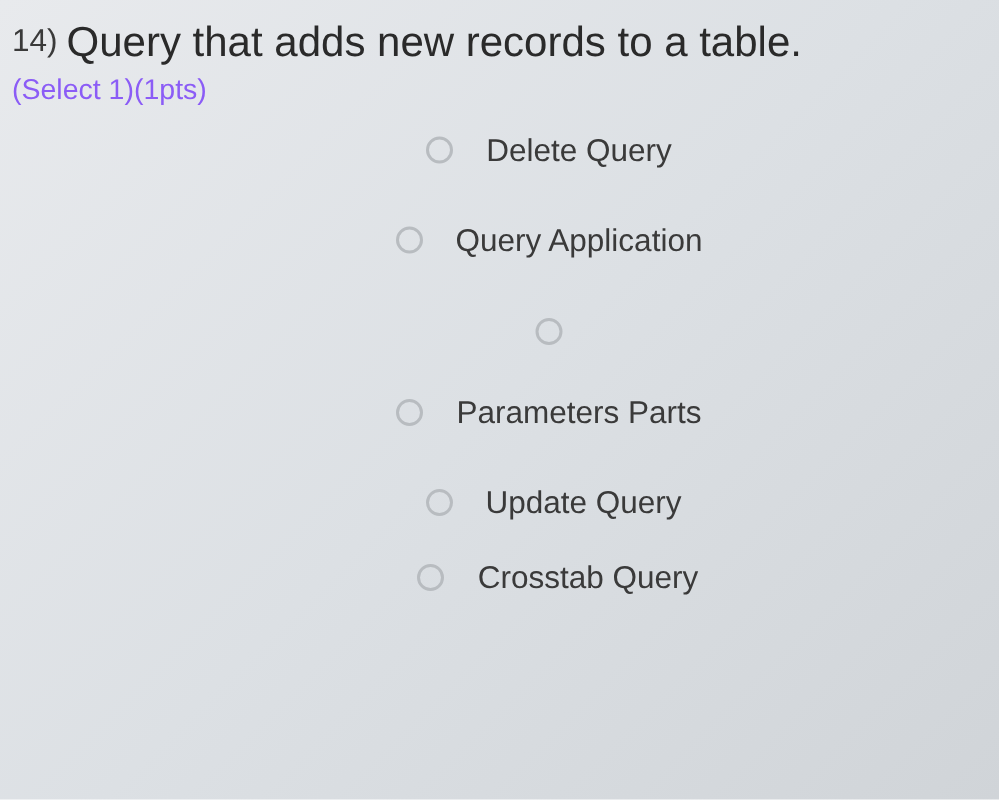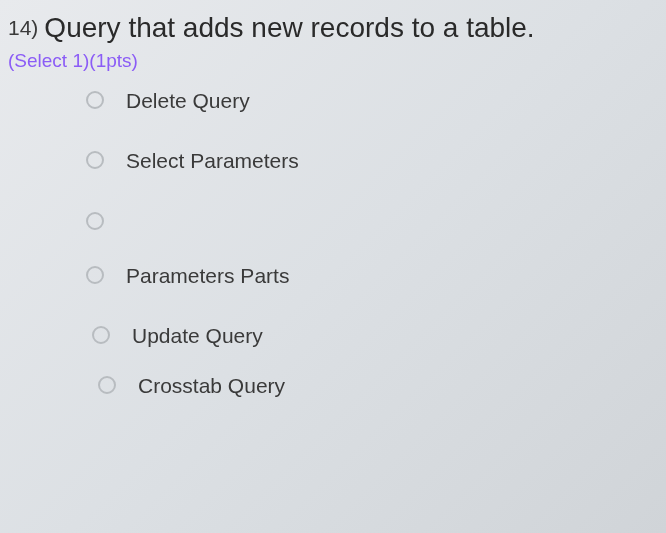--- a/index.html
+++ b/index.html
@@ -36,20 +36,21 @@
       color: #8b5cf6;
     }
     .options {
       padding-left: 78px;
     }
     .option {
       display: flex;
       align-items: flex-start;
       gap: 22px;
       margin-bottom: 32px;
+      justify-content: center;
     }
     .option:nth-child(5) {
       margin-bottom: 22px;
       padding-left: 6px;
     }
     .option:nth-child(6) {
       margin-bottom: 28px;
       padding-left: 12px;
     }
     .option:nth-child(7) {
@@ -82,21 +83,21 @@
   <span class="question-meta">(Select 1)(1pts)</span>
 </div>
 
 <div class="options">
   <div class="option">
     <div class="radio"></div>
     <div class="option-label">Delete Query</div>
   </div>
   <div class="option">
     <div class="radio"></div>
-    <div class="option-label">Select Parameters</div>
+    <div class="option-label">Query Application</div>
   </div>
   <div class="option">
     <div class="radio"></div>
   </div>
   <div class="option">
     <div class="radio"></div>
     <div class="option-label">Parameters Parts</div>
   </div>
   <div class="option">
     <div class="radio"></div>

